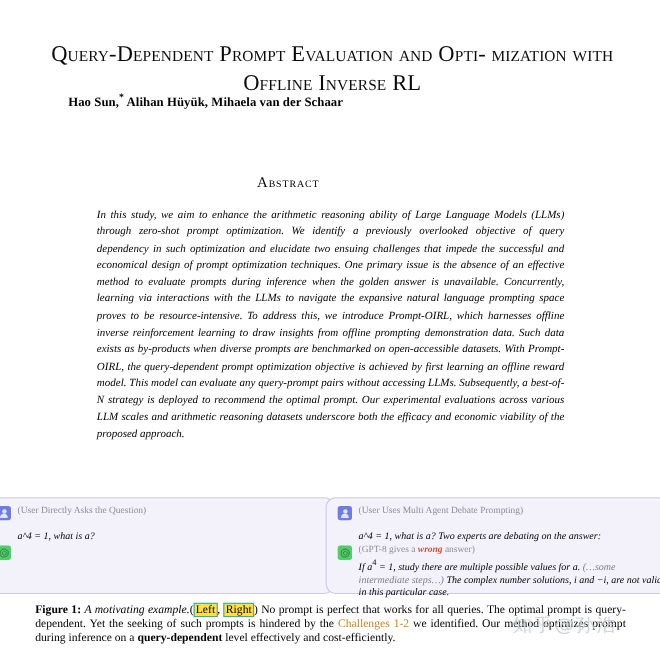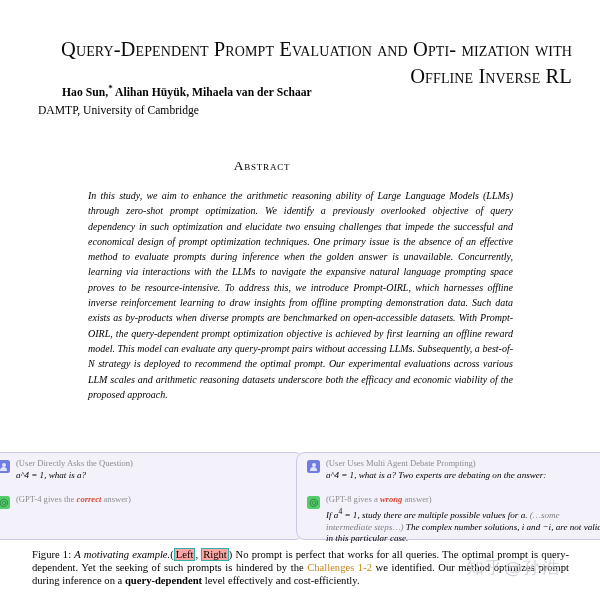--- a/index.html
+++ b/index.html
@@ -26,21 +26,21 @@
   
   .title {
     position: absolute;
     left: 32px;
     top: 22px;
     width: 540px;
     font-size: 20.5px;
     line-height: 27px;
     font-variant: small-caps;
     letter-spacing: 0.1px;
-    text-align: right;
+    text-align: center;
     font-weight: 400;
     color: #0a0a0a;
   }
 
   
   .authors {
     position: absolute;
     left: 38px;
     top: 86px;
     font-size: 11.6px;
@@ -185,36 +185,36 @@
   .content {
     font-size: 9.1px;
     line-height: 11.6px;
     color: #000;
     margin-top: 0.5px;
   }
   .content i.step {
     color: #7e7e86;
     font-style: italic;
   }
-  .mv { font-style: italic; }
+  .mv { font-style: italic; margin-top: 12px; }
 
   
   .caption {
     position: absolute;
     left: 32px;
     top: 548px;
     width: 537px;
     font-size: 10.6px;
     line-height: 13.2px;
     text-align: justify;
   }
-  .caption .lbl { font-weight: normal; }
+  .caption .lbl { font-weight: bold; }
   .caption i { }
   .caption .linkbox {
-    background: #fca5a5;
+    background: #fde047;
     border: 0.8px solid #2fb0ad;
     padding: 0 1px;
     color: #000;
   }
   .caption .challenge-link {
     color: #c8861a;
   }
   .caption b { font-weight: bold; }
 
   
@@ -237,21 +237,20 @@
 
 <div class="page">
 
   <h1 class="title">
     <span>Query-Dependent Prompt Evaluation and Opti-</span>
     <span>mization with Offline Inverse RL</span>
   </h1>
 
   <div class="authors"><span>Hao Sun,</span><sup>*</sup><span> Alihan Hüyük, Mihaela van der Schaar</span></div>
 
-  <div class="affiliation">DAMTP, University of Cambridge</div>
 
   <div class="abstract-heading">Abstract</div>
   <div class="abstract-body">In this study, we aim to enhance the arithmetic reasoning ability of Large Language Models (LLMs) through zero-shot prompt optimization. We identify a previously overlooked objective of query dependency in such optimization and elucidate two ensuing challenges that impede the successful and economical design of prompt optimization techniques. One primary issue is the absence of an effective method to evaluate prompts during inference when the golden answer is unavailable. Concurrently, learning via interactions with the LLMs to navigate the expansive natural language prompting space proves to be resource-intensive. To address this, we introduce Prompt-OIRL, which harnesses offline inverse reinforcement learning to draw insights from offline prompting demonstration data. Such data exists as by-products when diverse prompts are benchmarked on open-accessible datasets. With Prompt-OIRL, the query-dependent prompt optimization objective is achieved by first learning an offline reward model. This model can evaluate any query-prompt pairs without accessing LLMs. Subsequently, a best-of-N strategy is deployed to recommend the optimal prompt. Our experimental evaluations across various LLM scales and arithmetic reasoning datasets underscore both the efficacy and economic viability of the proposed approach.</div>
 
   <div class="figure">
 
     <div class="panel panel-left">
       <div class="turn turn-user">
         <div class="avatar avatar-user"></div>
         <div class="bubble">
@@ -260,21 +259,20 @@
         </div>
       </div>
       <div class="turn turn-model">
         <div class="avatar avatar-model">
           <svg width="10" height="10" viewBox="0 0 24 24" aria-hidden="true">
             <path d="M12 2.6c2.1 0 3.9 1.2 4.8 3 2.1.2 3.8 2 3.8 4.2 0 .8-.2 1.5-.6 2.1.5 1.9-.2 4-1.9 5.1-1 1.8-3.1 2.7-5.1 2.2-1.3 1.4-3.4 1.7-5.1.8-2-.2-3.6-1.9-3.8-3.9-1.4-1.3-1.8-3.4-.9-5.1-.5-1.9.2-4 1.9-5.1C6.1 4 8.1 2.9 10.1 3.3c.5-.4 1.2-.7 1.9-.7z" fill="none" stroke="#1d5a2a" stroke-width="1.5"></path>
             <path d="M8 9.5l4-2.2 4 2.2v4.5l-4 2.2-4-2.2z" fill="none" stroke="#1d5a2a" stroke-width="1.2"></path>
           </svg>
         </div>
         <div class="bubble">
-          <div class="meta"><span>(GPT-4 gives the </span><em class="correct">correct</em><span> answer)</span></div>
         </div>
       </div>
     </div>
 
     <div class="panel panel-right">
       <div class="turn turn-user">
         <div class="avatar avatar-user"></div>
         <div class="bubble">
           <div class="meta">(User Uses Multi Agent Debate Prompting)</div>
           <div class="content mv">a^4 = 1, what is a? Two experts are debating on the answer:</div>

